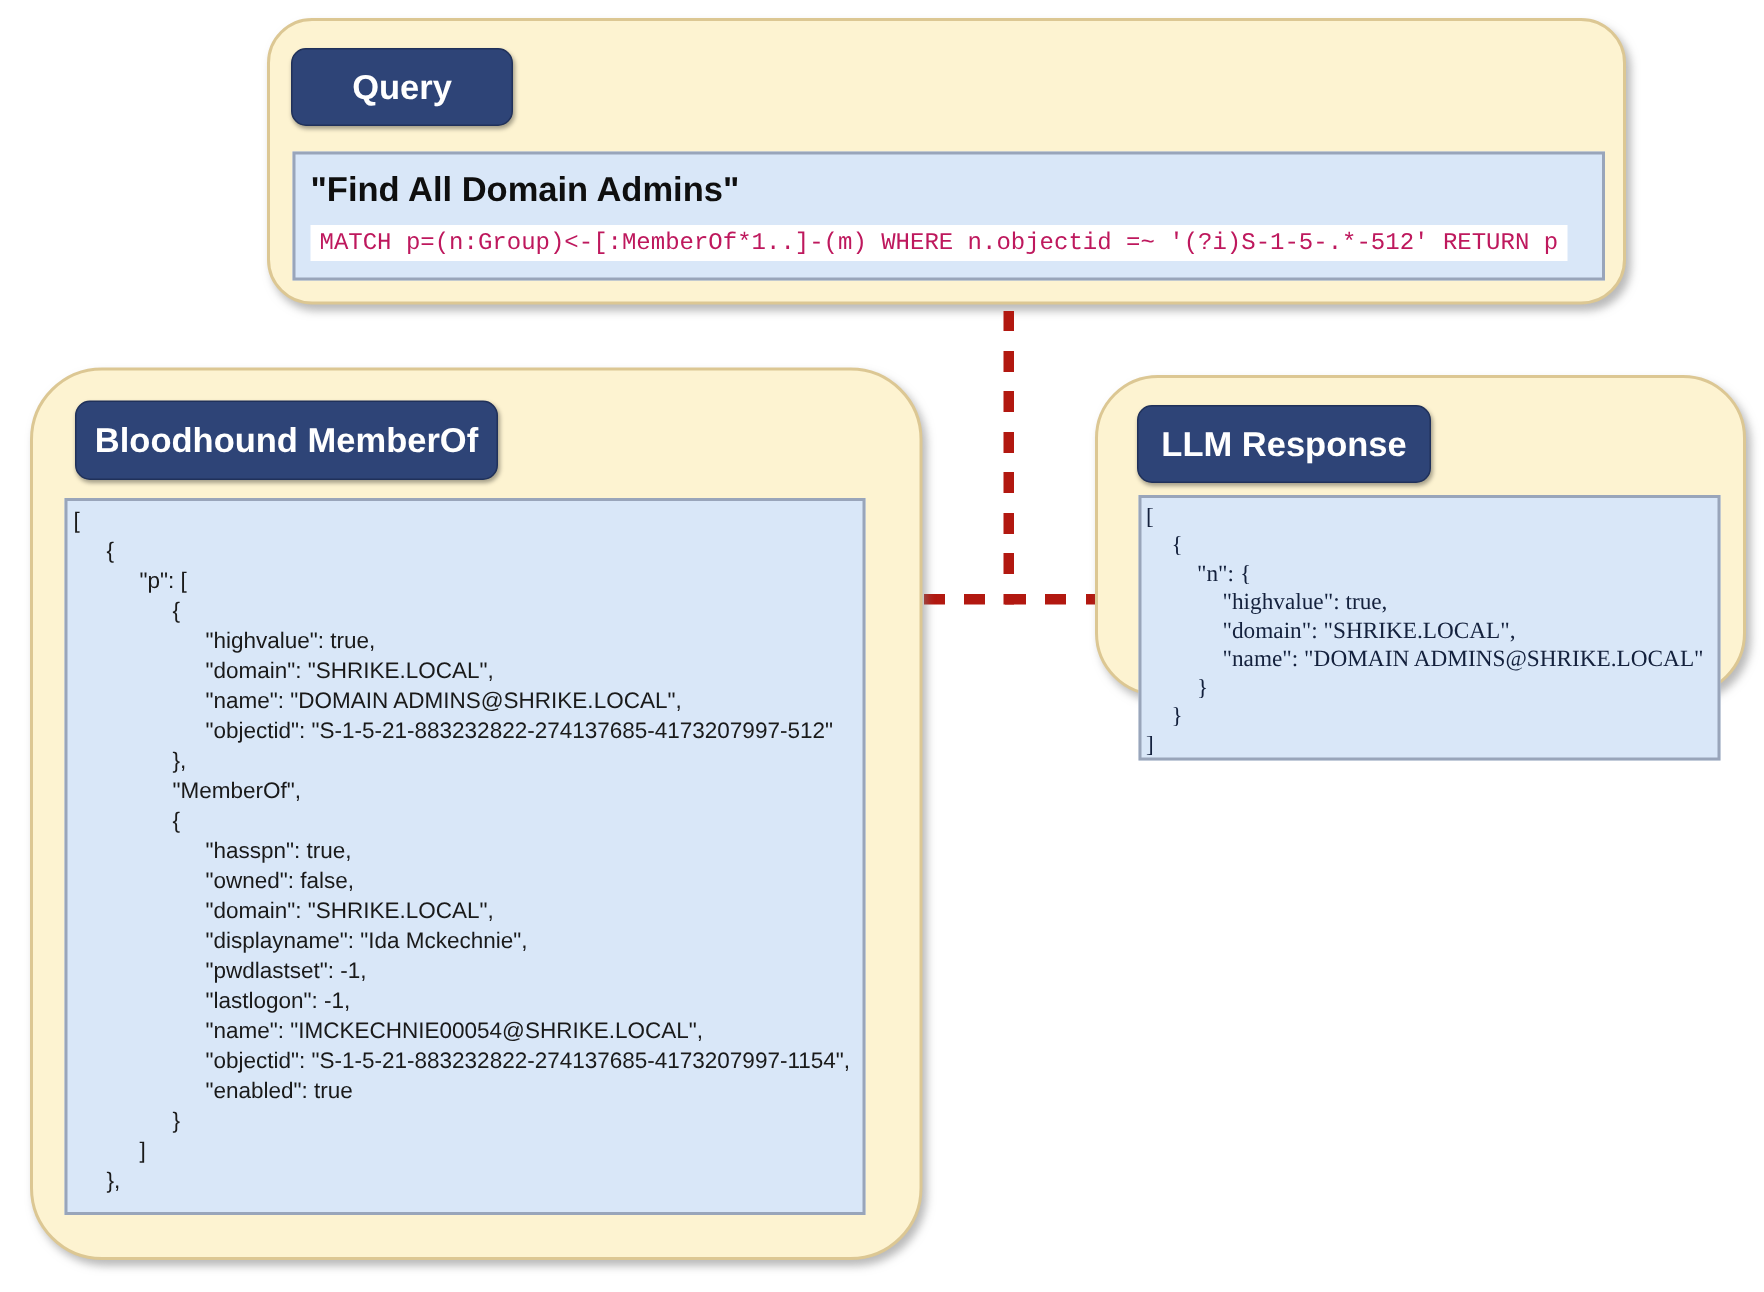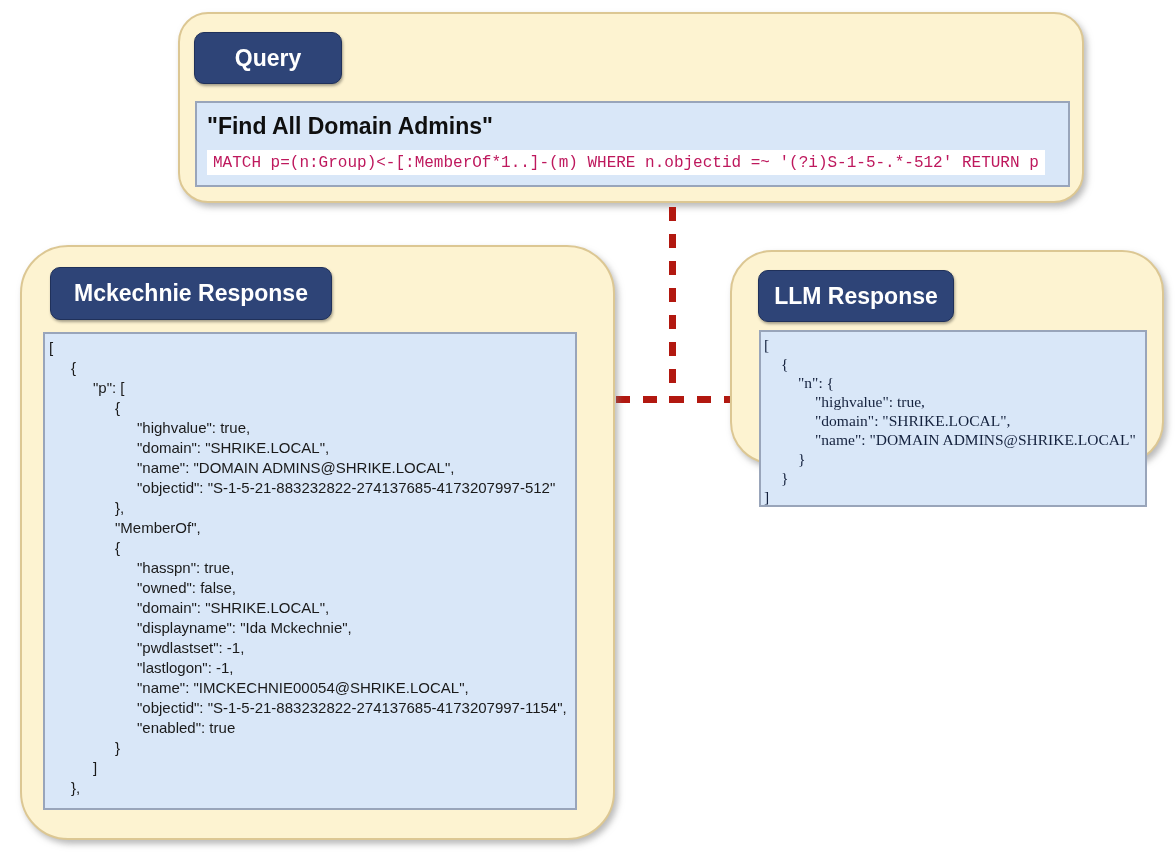--- a/index.html
+++ b/index.html
@@ -69,21 +69,21 @@
       <div class="query-title">"Find All Domain Admins"</div>
       <span class="query-code-strip"><span class="query-code">MATCH p=(n:Group)&lt;-[:MemberOf*1..]-(m) WHERE n.objectid =~ '(?i)S-1-5-.*-512' RETURN p</span></span>
     </div>
   </div>
 
   <div class="dash-v"></div>
   <div class="dash-h"></div>
 
   <div class="group bh-group">
     <div class="badge bh-badge">
-      <span>Mckechnie Response</span>
+      <span>Bloodhound MemberOf</span>
     </div>
     <div class="panel bh-panel">
         <div class="code-line" style="padding-left: 0px;">[</div>
         <div class="code-line" style="padding-left: 22px;">{</div>
         <div class="code-line" style="padding-left: 44px;">"p": [</div>
         <div class="code-line" style="padding-left: 66px;">{</div>
         <div class="code-line" style="padding-left: 88px;">"highvalue": true,</div>
         <div class="code-line" style="padding-left: 88px;">"domain": "SHRIKE.LOCAL",</div>
         <div class="code-line" style="padding-left: 88px;">"name": "DOMAIN ADMINS@SHRIKE.LOCAL",</div>
         <div class="code-line" style="padding-left: 88px;">"objectid": "S-1-5-21-883232822-274137685-4173207997-512"</div>

